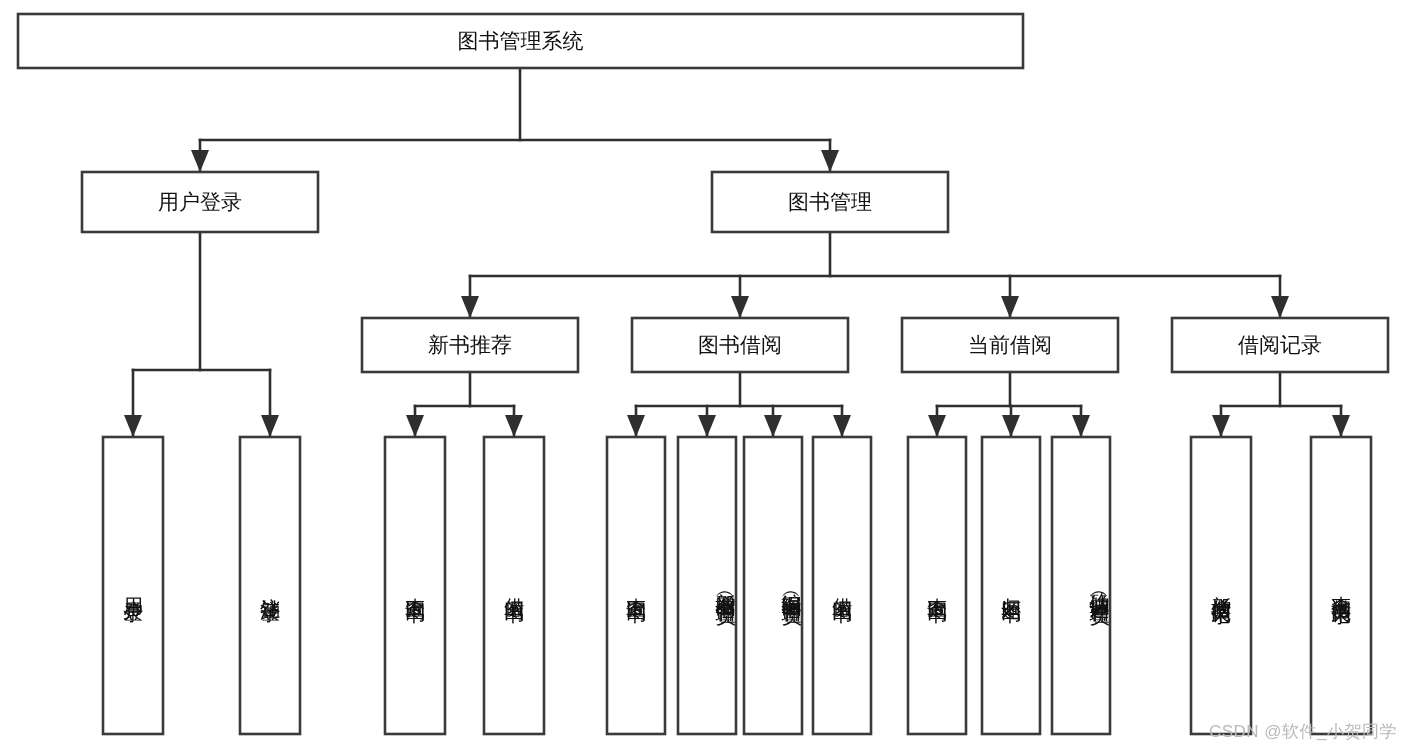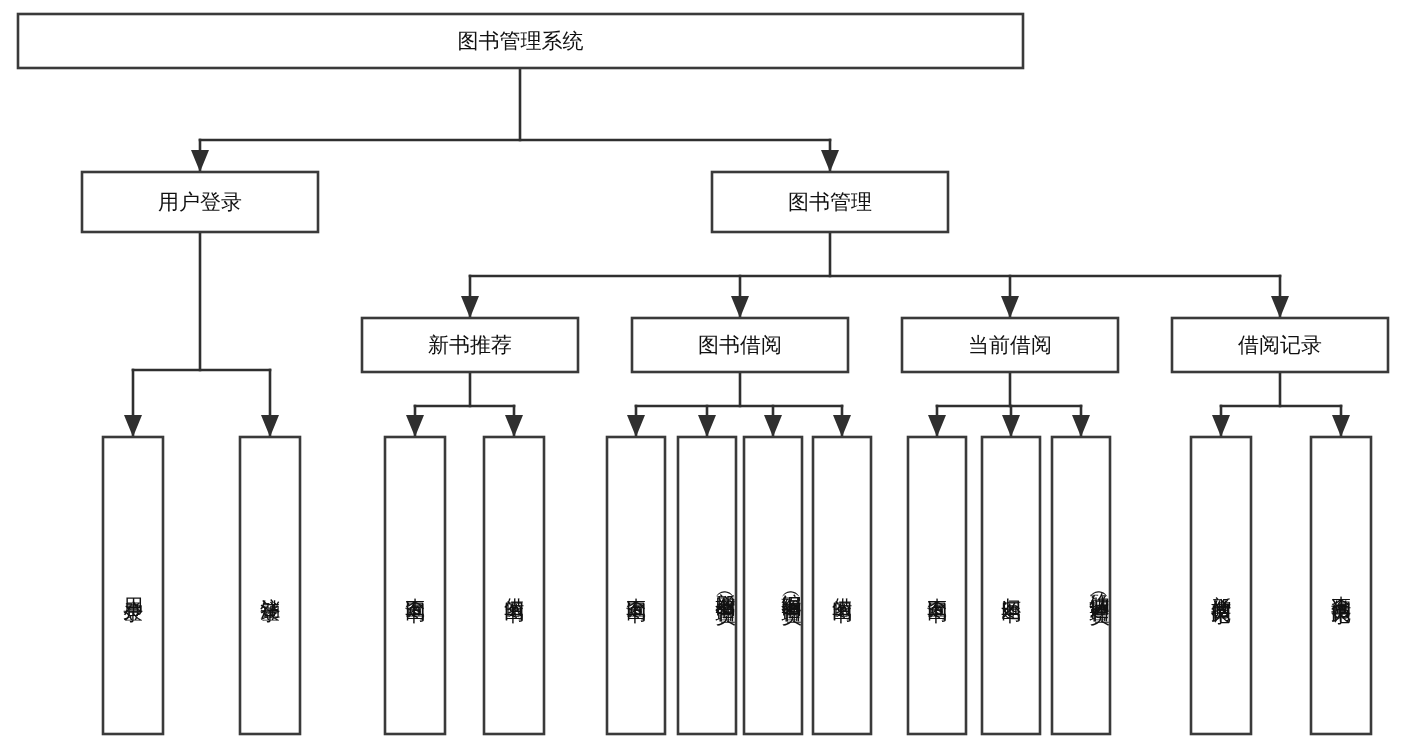--- a/index.html
+++ b/index.html
@@ -176,13 +176,14 @@
       <div class="node-label-v centered" style="left: 607px; top: 445px; width: 58px; height: 281px;">查询图书</div>
       <div class="node-label-v" style="left: 678px; top: 445px; width: 58px; height: 281px;">新增图书（管理员）</div>
       <div class="node-label-v" style="left: 744px; top: 445px; width: 58px; height: 281px;">编辑图书（管理员）</div>
       <div class="node-label-v centered" style="left: 813px; top: 445px; width: 58px; height: 281px;">借阅图书</div>
       <div class="node-label-v centered" style="left: 908px; top: 445px; width: 58px; height: 281px;">查询图书</div>
       <div class="node-label-v centered" style="left: 982px; top: 445px; width: 58px; height: 281px;">归还图书</div>
       <div class="node-label-v" style="left: 1052px; top: 445px; width: 58px; height: 281px;">确认归还（管理员）</div>
       <div class="node-label-v centered" style="left: 1191px; top: 445px; width: 60px; height: 281px;">新增借阅记录</div>
       <div class="node-label-v centered" style="left: 1311px; top: 445px; width: 60px; height: 281px;">查询借阅记录</div>
     </div>
+  <div class="watermark">CSDN @软件_小贺同学</div>
 </div>
 
 </body></html>

